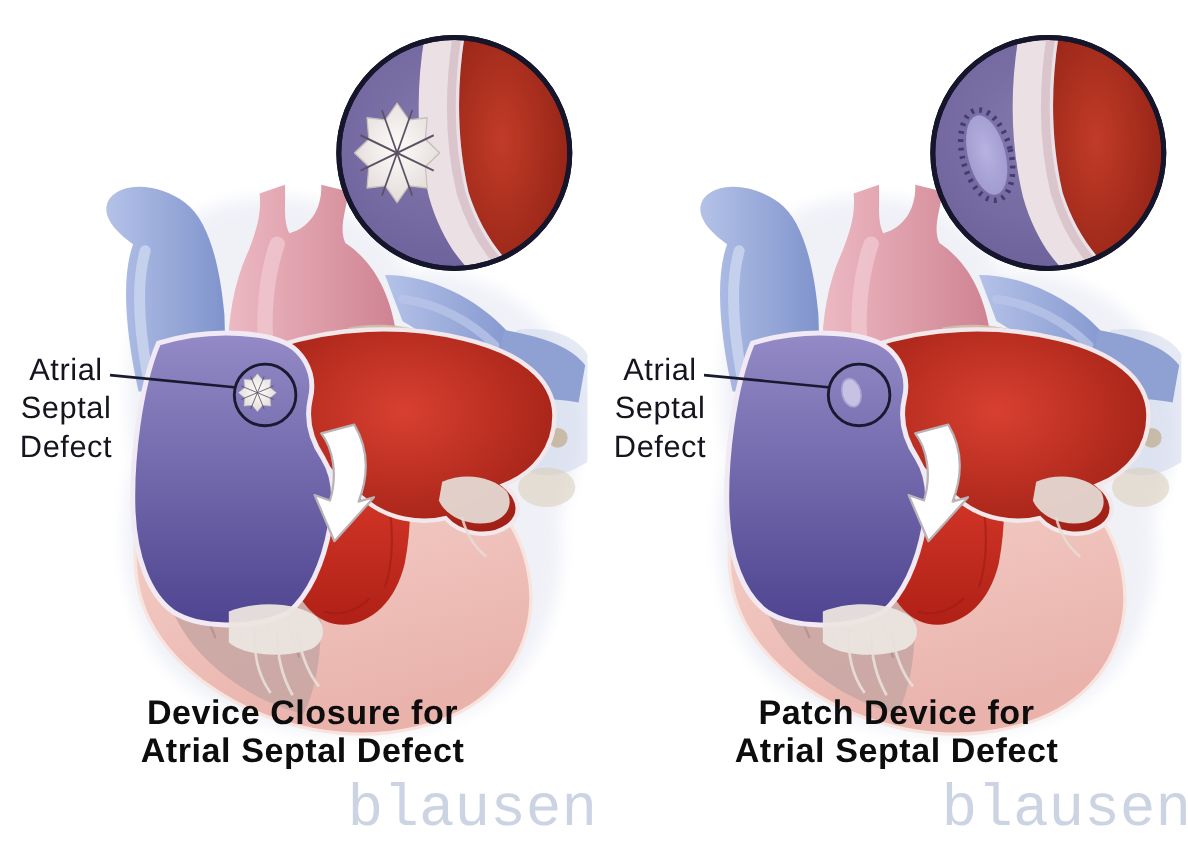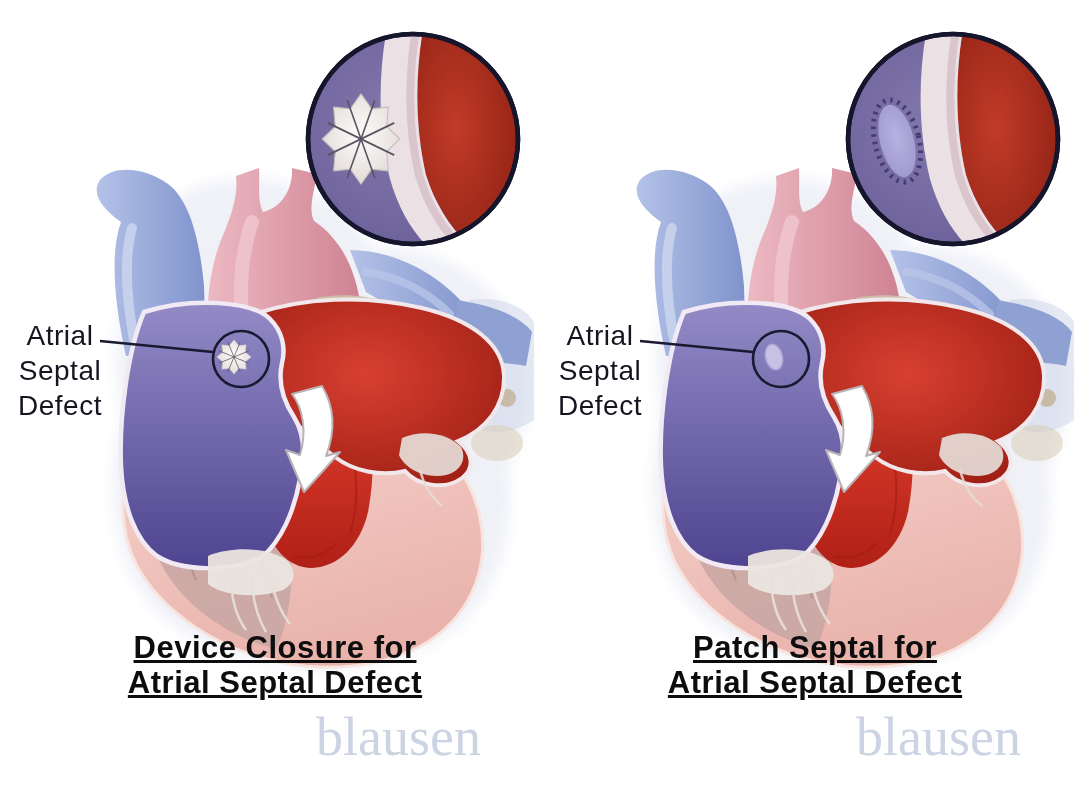--- a/index.html
+++ b/index.html
@@ -15,24 +15,24 @@
   .defect-label{
     position:absolute;left:8px;top:318px;width:104px;
     text-align:center;font-size:28px;line-height:35px;
     color:var(--label-color,#15151f);letter-spacing:0.5px;
   }
   .panel-title{
     position:absolute;left:35px;top:630px;width:480px;margin:0;
     text-align:center;font-size:31px;line-height:35px;font-weight:bold;
     color:var(--title-color,#0d0d0d);letter-spacing:0.5px;
   }
-  .title-line{display:block;text-decoration:underline;}
+  .title-line{display:block;}
   .watermark{
     position:absolute;left:316px;top:706px;
-    font-family:Liberation Serif, serif;font-size:54px;font-weight:normal;
+    font-family:Liberation Mono, monospace;font-size:54px;font-weight:normal;
     color:var(--watermark-color,#ccd4e3);letter-spacing:0px;white-space:nowrap;
   }
 </style>
 </head>
 <body>
 
 <svg width="0" height="0" style="position:absolute" aria-hidden="true">
   <defs>
     <filter id="f-soft" x="-30%" y="-30%" width="160%" height="160%">
       <feGaussianBlur stdDeviation="7"></feGaussianBlur>
@@ -209,19 +209,19 @@
         </g>
         <circle r="105" fill="none" stroke="#15152b" stroke-width="4.5"></circle>
       </g>
     </svg>
     <div class="defect-label">
       <div>Atrial</div>
       <div>Septal</div>
       <div>Defect</div>
     </div>
     <h2 class="panel-title">
-      <span class="title-line">Patch Septal for</span>
+      <span class="title-line">Patch Device for</span>
       <span class="title-line">Atrial Septal Defect</span>
     </h2>
     <div class="watermark">blausen</div>
   </section>
 
 </div>
 
 </body></html>

